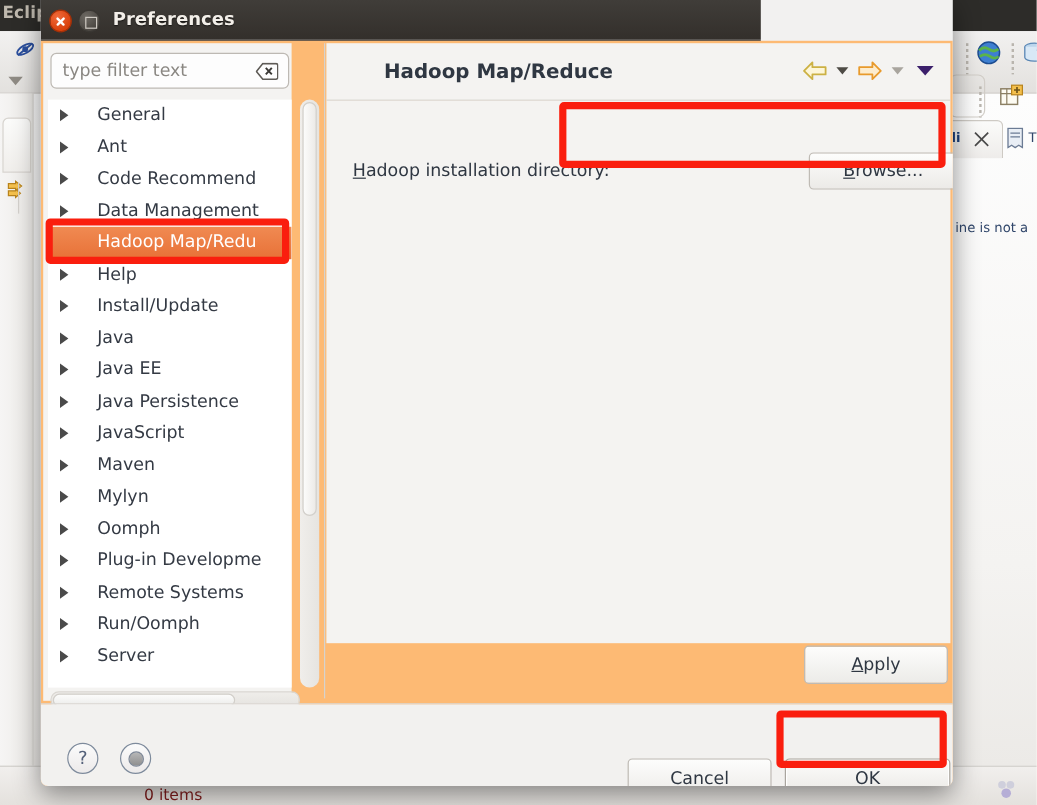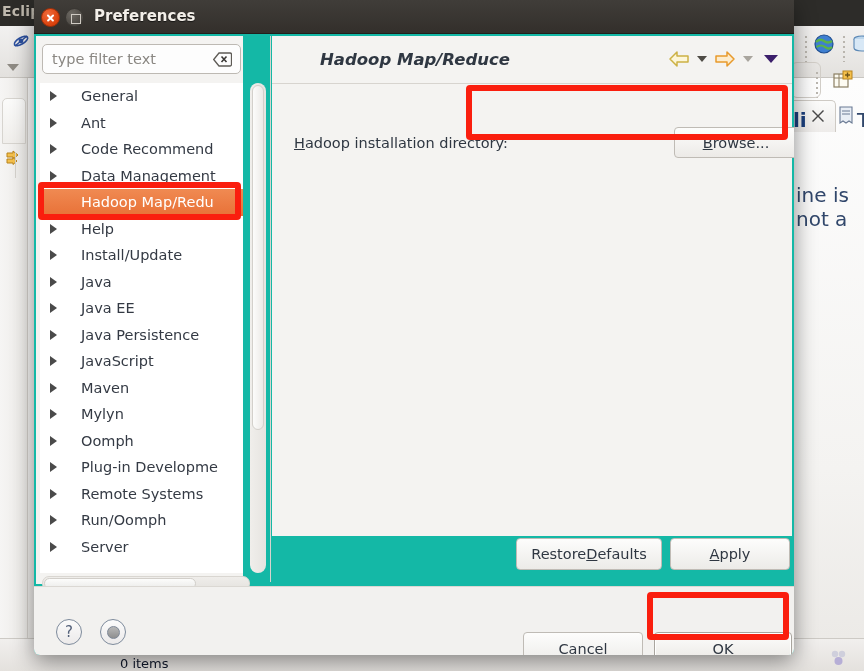--- a/index.html
+++ b/index.html
@@ -51,31 +51,31 @@
   .bg-tab {
     position: absolute; top: 100px;
     height: 32px;
     background: linear-gradient(#fbfbfa,#eeecea);
     border: 1px solid #cecac4;
     border-bottom: none;
     border-radius: 5px 5px 0 0;
   }
   .bg-editor-text {
     position: absolute;
-    font-size: 20px; color: #31476b;
+    font-size: 11px; color: #31476b;
   }
   .bg-statusbar {
     position: absolute; left: 0; top: 638px;
     width: 864px; height: 33px;
     background: linear-gradient(#f1efed,#e4e1dd);
     border-top: 1px solid #cdcac5;
   }
   .bg-status-text {
     position: absolute; left: 120px; top: 656px;
-    font-size: 13px; color: #0f172a;
+    font-size: 13px; color: #7f1d1d;
   }
   .bg-lower-panel {
     position: absolute; left: 88px; top: 643px;
     width: 700px; height: 28px;
     background: #e9e7e4;
     border-top: 1px solid #b8b4ae;
   }
   .bg-lower-inner {
     position: absolute; left: 172px; top: 648px;
     width: 616px; height: 23px;
@@ -93,21 +93,21 @@
     position: absolute;
     left: 34px; top: 0px;
     width: 760px; height: 655px;
     border-radius: 0 0 6px 6px;
     box-shadow: 0 6px 22px rgba(0,0,0,.45);
     overflow: hidden;
     background: #f2f1f0;
   }
   .dlg-titlebar {
     position: absolute; left: 0; top: 0;
-    width: 760px; height: 34px;
+    width: 600px; height: 34px;
     background: linear-gradient(#403d39,#332f2b);
     border-bottom: 1px solid #211f1c;
   }
   .btn-close {
     position: absolute; left: 7px; top: 8px;
     width: 19px; height: 19px; border-radius: 50%;
     background: radial-gradient(circle at 35% 30%, #f06a3a, #d9410c 70%);
     border: 1px solid #a33008;
   }
   .btn-close::before, .btn-close::after {
@@ -129,21 +129,21 @@
   }
   .dlg-title-text {
     position: absolute; left: 60px; top: 7px;
     font-size: 15px; font-weight: bold; color: #f3efe9;
     text-shadow: 0 1px 1px rgba(0,0,0,.6);
   }
 
   .dlg-body {
     position: absolute; left: 0; top: 34px;
     width: 760px; height: 621px;
-    background: #14b8a6;
+    background: #fdba74;
   }
 
   
   .left-pane {
     position: absolute; left: 2px; top: 2px;
     width: 207px; height: 548px;
     background: #f4f3f1;
   }
   .filter-box {
     position: absolute; left: 6px; top: 8px;
@@ -228,21 +228,20 @@
   
   .right-pane {
     position: absolute; left: 210px; top: 2px;
     width: 548px; height: 548px;
   }
   .rp-header {
     position: absolute; left: 28px; top: 0px;
     width: 520px; height: 48px;
     background: #f4f3f1;
     border-bottom: 1px solid #d7d4cf;
-    font-style: italic;
   }
   .rp-title {
     position: absolute; left: 48px; top: 14px;
     font-size: 16.5px; font-weight: bold; color: #2f3742;
   }
   .nav-icons { position: absolute; right: 8px; top: 10px; display: flex; align-items: center; gap: 0px;}
   .nav-arrow { width: 26px; height: 26px; display:flex; align-items:center; justify-content:center;}
   .nav-caret {
     width: 20px; height: 26px; display:flex; align-items:center; justify-content:center;
   }
@@ -582,25 +581,20 @@
       </div>
 
       <div class="rp-content">
         <span class="field-label"><u>H</u><span>adoop installation directory:</span></span>
         <div class="browse-btn">
             <u>B</u>
             <span>rowse...</span>
           </div>
       </div>
 
-      <div class="dlg-btn" id="restore-defaults-button">
-          <span>Restore </span>
-          <u>D</u>
-          <span>efaults</span>
-        </div>
       <div class="dlg-btn" id="apply-button">
           <u>A</u>
           <span>pply</span>
         </div>
     </div>
 
     <div class="footer-sep"></div>
 
     <div class="dlg-footer">
       <div class="round-ico" id="help-icon">?</div>

